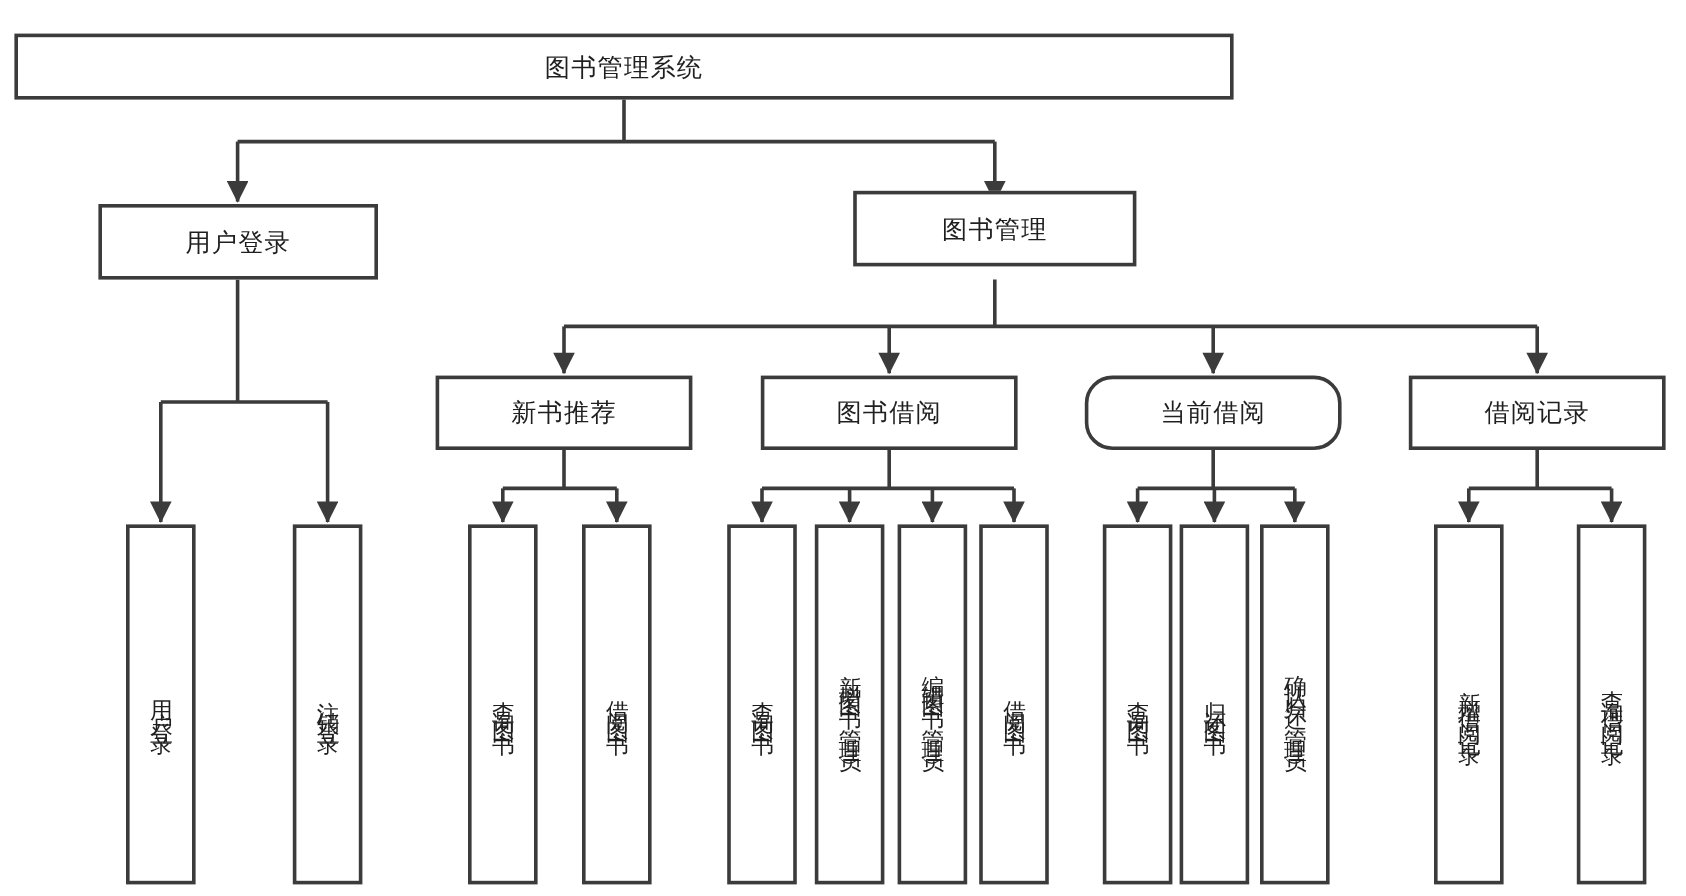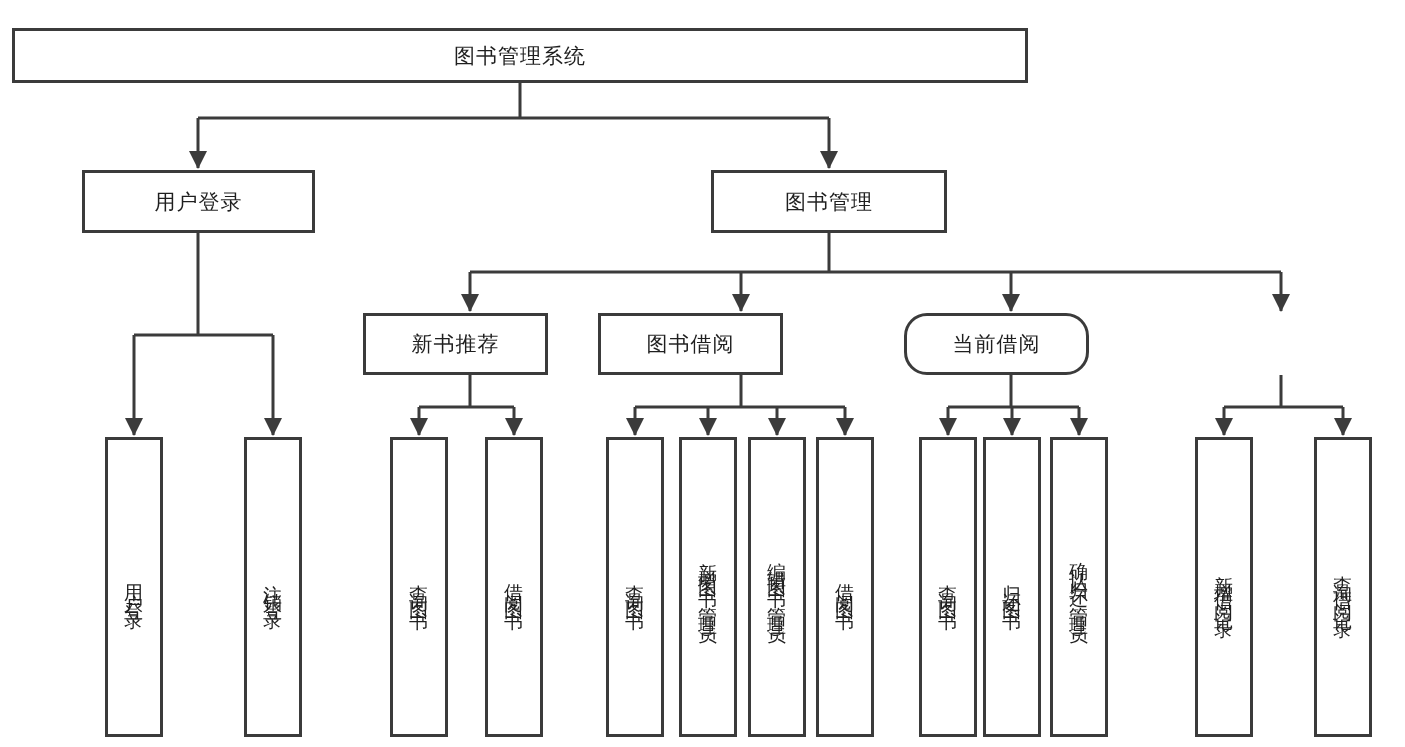--- a/index.html
+++ b/index.html
@@ -32,24 +32,24 @@
   .v-node{
     writing-mode:vertical-rl;
     text-orientation:mixed;
     font-size:19px;
     letter-spacing:9px;
     top:437px;height:300px;width:58px;
     line-height:1.0;
   }
   .root-node{left:12px;top:13px;width:1016px;height:55px;margin-top:15px;}
   .n-user-login{left:82px;top:170px;width:233px;height:63px;}
-  .n-book-mgmt{left:711px;top:170px;width:236px;height:63px;}
-  .l3{top:313px;height:62px;width:185px;}
+  .n-book-mgmt{left:711px;top:159px;width:236px;height:63px;}
+  .l3{top:313px;height:62px;width:214px;}
   .n-new-book-rec{left:363px;}
-  .n-book-borrow{left:598px;}
+  .n-book-borrow{left:634px;}
   .n-current-borrow{left:904px;border-radius:23px;}
   .n-borrow-record{left:1174px;}
   .x-leaf-user-login{left:105px;}
   .x-leaf-logout{left:244px;}
   .x-leaf-query-a{left:390px;}
   .x-leaf-borrow-a{left:485px;}
   .x-leaf-query-b{left:606px;}
   .x-leaf-add-book{left:679px;}
   .x-leaf-edit-book{left:748px;}
   .x-leaf-borrow-b{left:816px;}
@@ -112,20 +112,21 @@
   </svg>
 
   <div class="node h-node root-node">图书管理系统</div>
 
   <div class="node h-node n-user-login">用户登录</div>
   <div class="node h-node n-book-mgmt">图书管理</div>
 
   <div class="node h-node l3 n-new-book-rec">新书推荐</div>
   <div class="node h-node l3 n-book-borrow">图书借阅</div>
   <div class="node h-node l3 n-current-borrow">当前借阅</div>
+  <div class="node h-node l3 n-borrow-record">借阅记录</div>
 
   <div class="node v-node x-leaf-user-login">用户登录</div>
   <div class="node v-node x-leaf-logout">注销登录</div>
 
   <div class="node v-node x-leaf-query-a">查询图书</div>
   <div class="node v-node x-leaf-borrow-a">借阅图书</div>
 
   <div class="node v-node x-leaf-query-b">查询图书</div>
   <div class="node v-node x-leaf-add-book">新增图书（管理员）</div>
   <div class="node v-node x-leaf-edit-book">编辑图书（管理员）</div>

